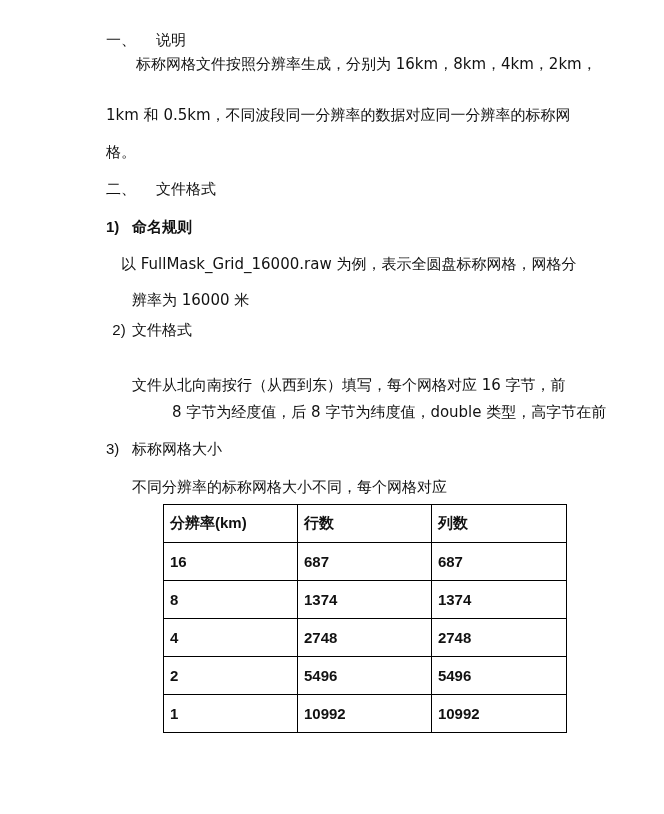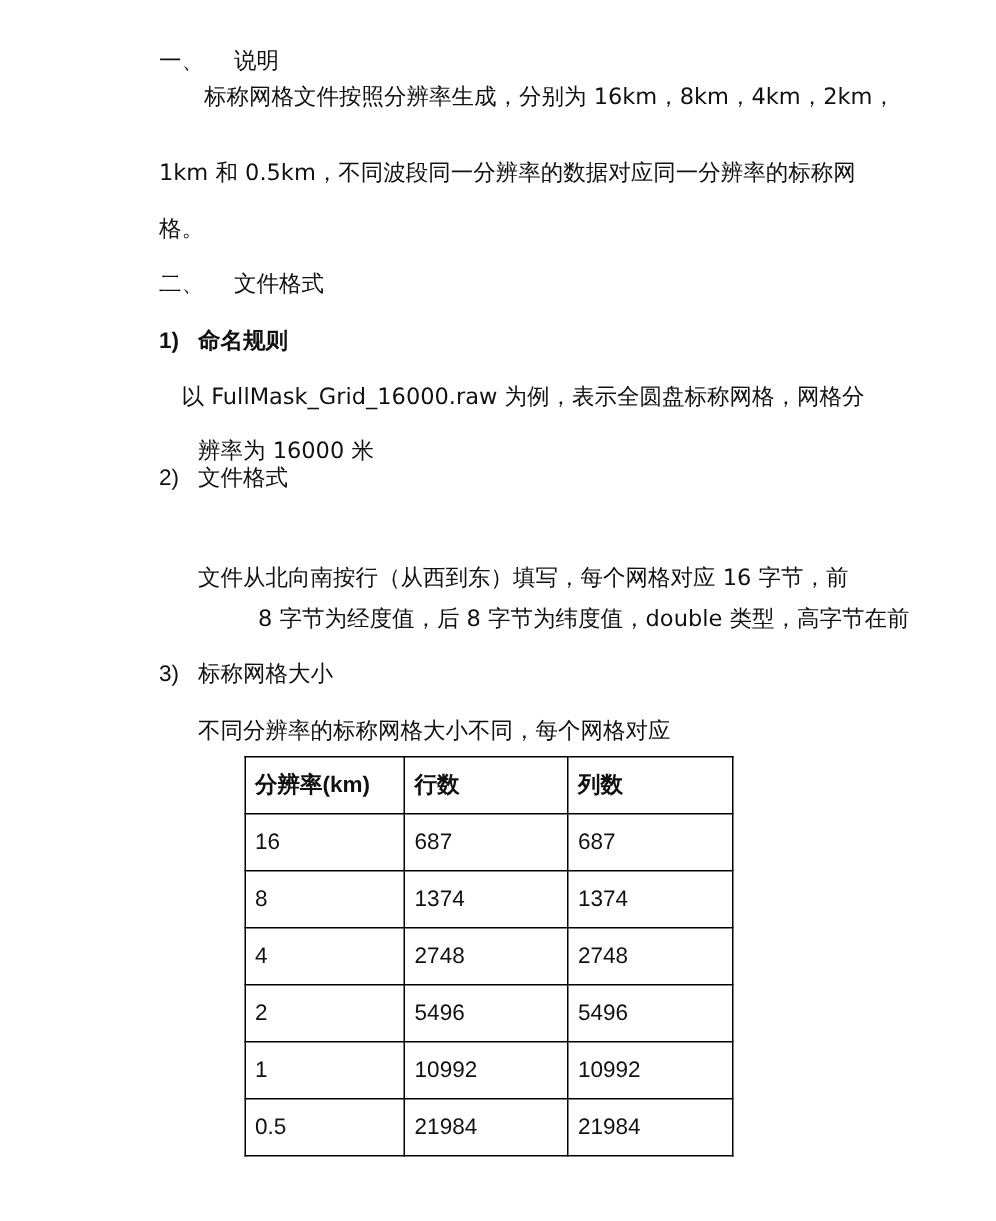--- a/index.html
+++ b/index.html
@@ -6,26 +6,26 @@
     body {
       width: 664px; height: 814px; position: relative; overflow: hidden;
       font-family: "DejaVu Sans", "Liberation Sans", sans-serif;
       color: #111111; font-size: 15px;
     }
     .line { position: absolute; white-space: nowrap; line-height: 20px; }
     .h-num { display: inline-block; width: 50px; }
     .li-num { display: inline-block; width: 26px; font-family: "Liberation Sans", sans-serif; }
     table.grid {
       position: absolute; left: 163px; top: 504px;
-      border-collapse: collapse; width: 326px;
+      border-collapse: collapse; width: 404px;
       font-family: "Liberation Sans", "DejaVu Sans", sans-serif; font-size: 15px;
     }
     table.grid td, table.grid th {
       border: 1px solid #000; height: 37px; padding: 0 6px; text-align: left; vertical-align: middle;
-      font-weight: normal;
+      font-weight: bold;
     }
     table.grid th { font-weight: bold; }
     table.grid col.c1 { width: 127px; }
     table.grid col.c2 { width: 127px; }
     table.grid col.c3 { width: 128px; }
   </style>
 </head>
 <body>
 
 <div class="line" style="left:106px; top:30px;">
@@ -39,21 +39,21 @@
 <div class="line" style="left:106px; top:179px;">
   <span class="h-num">二、</span><span>文件格式</span>
 </div>
 
 <div class="line" style="left:106px; top:217px;font-weight:bold;">
   <span class="li-num">1)</span><span>命名规则</span>
 </div>
 <div class="line" style="left:121px; top:254px;">以 FullMask_Grid_16000.raw 为例，表示全圆盘标称网格，网格分</div>
 <div class="line" style="left:132px; top:290px;text-align:right;">辨率为 16000 米</div>
 
-<div class="line" style="left:106px; top:308px;">
+<div class="line" style="left:106px; top:320px;text-align:center;">
   <span class="li-num">2)</span><span>文件格式</span>
 </div>
 <div class="line" style="left:132px; top:375px;">文件从北向南按行（从西到东）填写，每个网格对应 16 字节，前</div>
 <div class="line" style="left:132px; top:402px;margin-left:40px;">8 字节为经度值，后 8 字节为纬度值，double 类型，高字节在前</div>
 
 <div class="line" style="left:106px; top:439px;">
   <span class="li-num">3)</span><span>标称网格大小</span>
 </div>
 <div class="line" style="left:132px; top:477px;">不同分辨率的标称网格大小不同，每个网格对应</div>
 
@@ -87,19 +87,14 @@
   <tr>
     <td>2</td>
     <td>5496</td>
     <td>5496</td>
   </tr>
   <tr>
     <td>1</td>
     <td>10992</td>
     <td>10992</td>
   </tr>
-  <tr>
-    <td>0.5</td>
-    <td>21984</td>
-    <td>21984</td>
-  </tr>
 </tbody>
   </table>
 
 </body></html>

